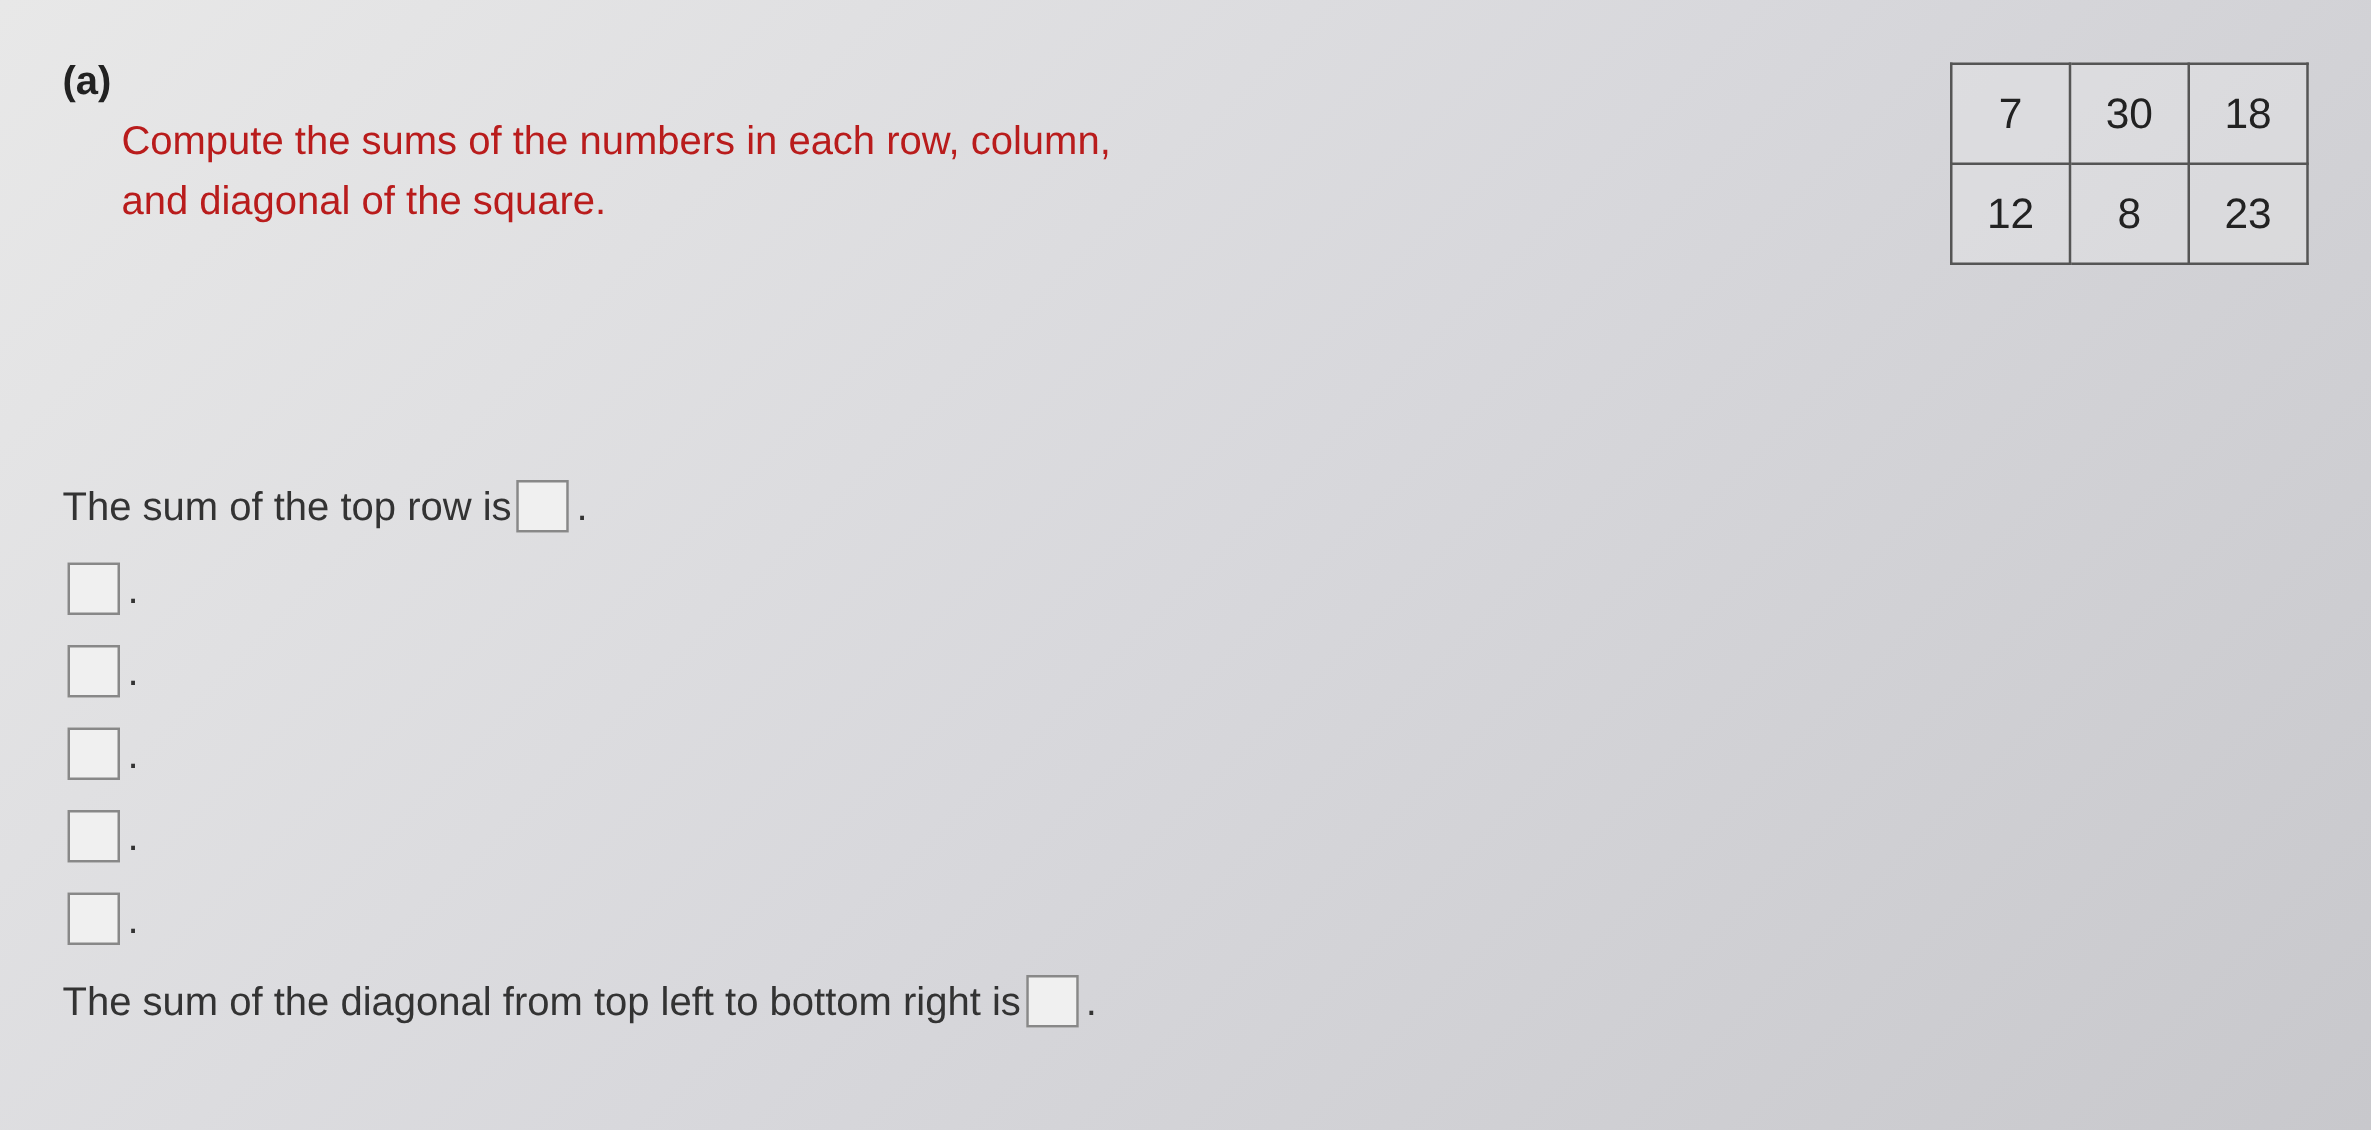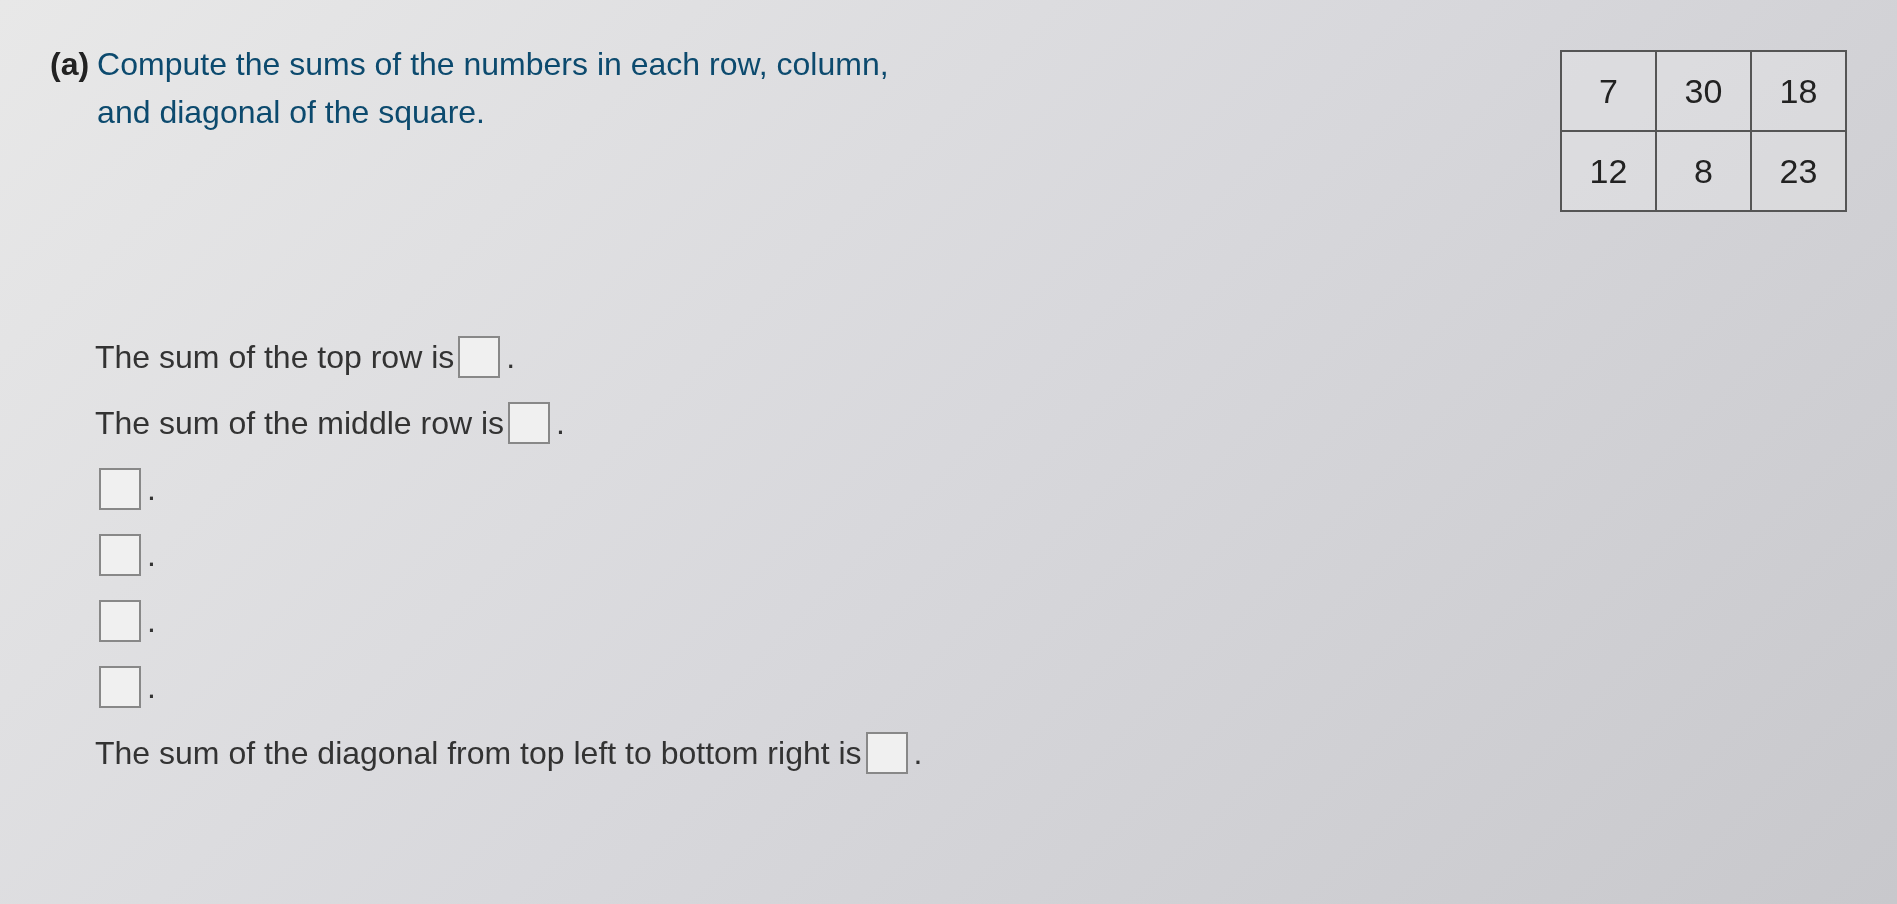--- a/index.html
+++ b/index.html
@@ -30,27 +30,27 @@
       gap: 8px;
       font-size: 32px;
       line-height: 1.5;
       margin-bottom: 200px;
     }
     .question-label {
       font-weight: bold;
       color: #222;
     }
     .question-text {
-      color: #0c4a6e;
+      color: #b91c1c;
+      margin-top: 48px;
     }
     .answer-lines {
       display: flex;
       flex-direction: column;
       gap: 24px;
-      margin-left: 45px;
     }
     .answer-line {
       font-size: 32px;
       color: #333;
       display: flex;
       align-items: center;
       flex-wrap: wrap;
     }
     .answer-input {
       display: inline-block;
@@ -88,21 +88,20 @@
       <span class="question-text">Compute the sums of the numbers in each row, column, and diagonal of the square.</span>
     </div>
 
     <div class="answer-lines">
       <div class="answer-line">
         <span>The sum of the top row is</span>
         <span class="answer-input"></span>
         <span class="period">.</span>
       </div>
       <div class="answer-line">
-        <span>The sum of the middle row is</span>
         <span class="answer-input"></span>
         <span class="period">.</span>
       </div>
       <div class="answer-line">
         <span class="answer-input"></span>
         <span class="period">.</span>
       </div>
       <div class="answer-line">
         <span class="answer-input"></span>
         <span class="period">.</span>

